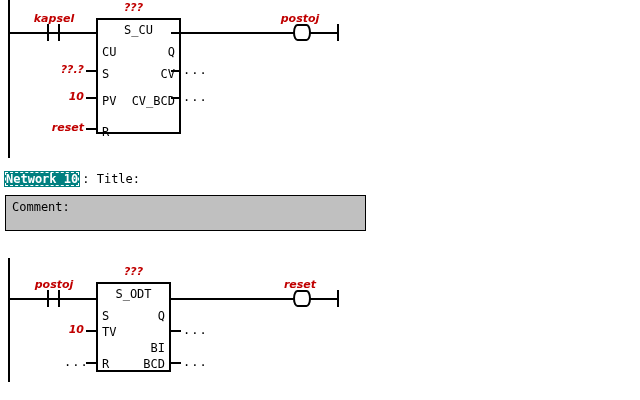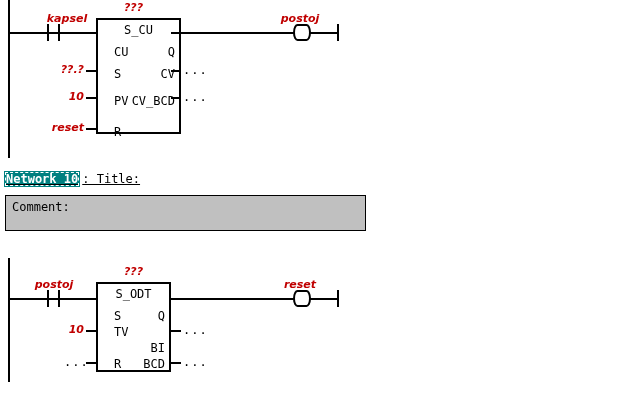--- a/index.html
+++ b/index.html
@@ -34,21 +34,21 @@
     top:3px;
     left:0;
   }
   .pin{
     position:absolute;
     font-size:12px;
     color:#000;
     line-height:12px;
     white-space:nowrap;
   }
-  .pin-l{left:16px;}
+  .pin-l{left:4px;}
   .pin-r{right:4px;text-align:right;}
 
   .redlabel{
     position:absolute;
     color:#C00000;
     font-family:"DejaVu Sans","Liberation Sans",sans-serif;
     font-weight:bold;
     font-style:italic;
     font-size:11px;
     line-height:11px;
@@ -90,21 +90,20 @@
 
   
   .nw-header{
     position:absolute;
     left:0;
     white-space:nowrap;
     font-family:"DejaVu Sans Mono","Liberation Mono",monospace;
     font-size:12px;
     color:#000;
     line-height:14px;
-    text-decoration:underline;
   }
   .nw-tag{
     background:#008080;
     color:#ffffff;
     font-weight:bold;
     padding:1px 2px;
     outline:1px dashed #ffffff;
     outline-offset:-2px;
   }
   .nw-rest{color:#000;padding-left:2px;}
@@ -128,21 +127,21 @@
 <body>
 
 <div class="canvas">
 
   <div>
 
     <div class="rail vrail" style="left:8px;top:0px;height:158px;"></div>
 
     <div class="rail hline" style="left:8px;top:32px;width:88px;"></div>
 
-    <div class="redlabel center" style="left:31px;top:13px;width:72px;">kapsel</div>
+    <div class="redlabel center" style="left:18px;top:13px;width:72px;">kapsel</div>
 
     <div class="contact" style="left:47px;top:24px;width:13px;height:17px;">
       <span class="c-l"></span>
         <span class="c-r"></span>
     </div>
 
     <div class="redlabel center" style="left:96px;top:2px;width:75px;">???</div>
 
     <div class="box" style="left:96px;top:18px;width:85px;height:116px;">
       <div class="box-title">S_CU</div>

